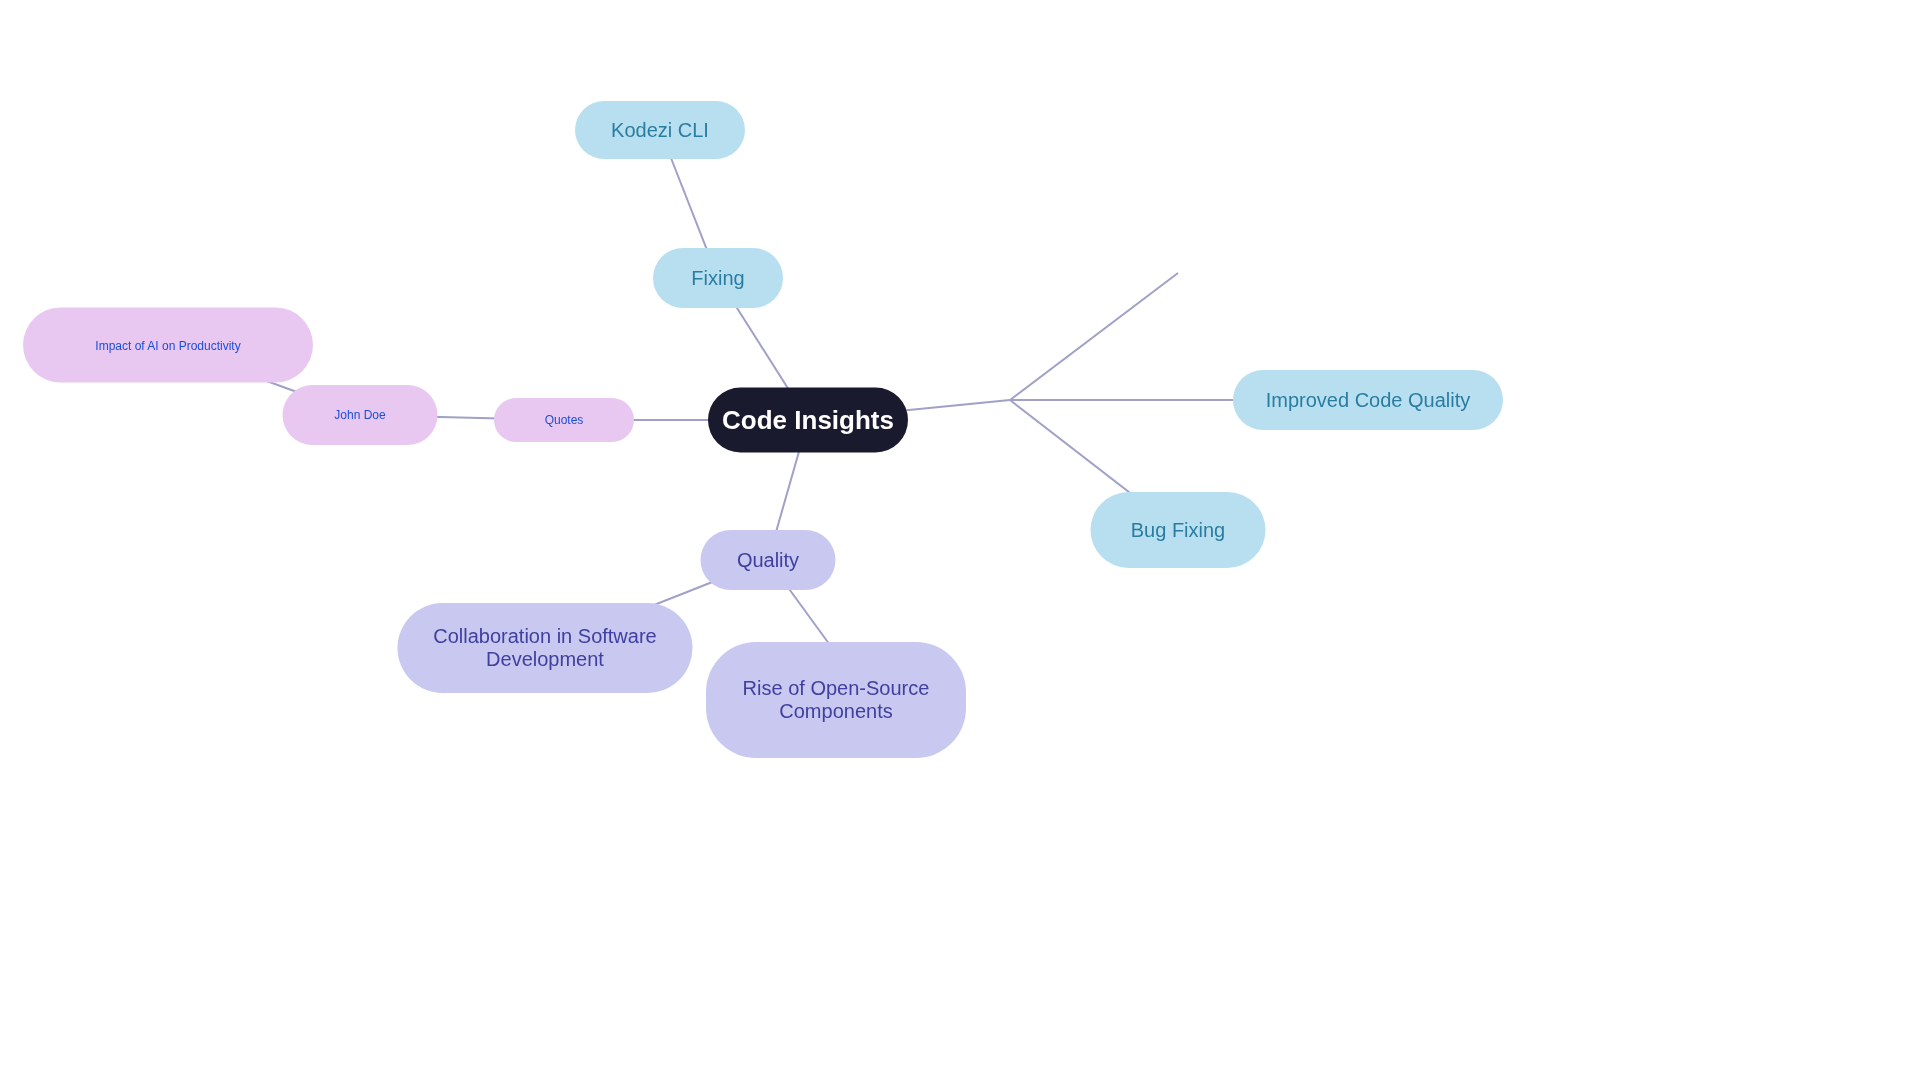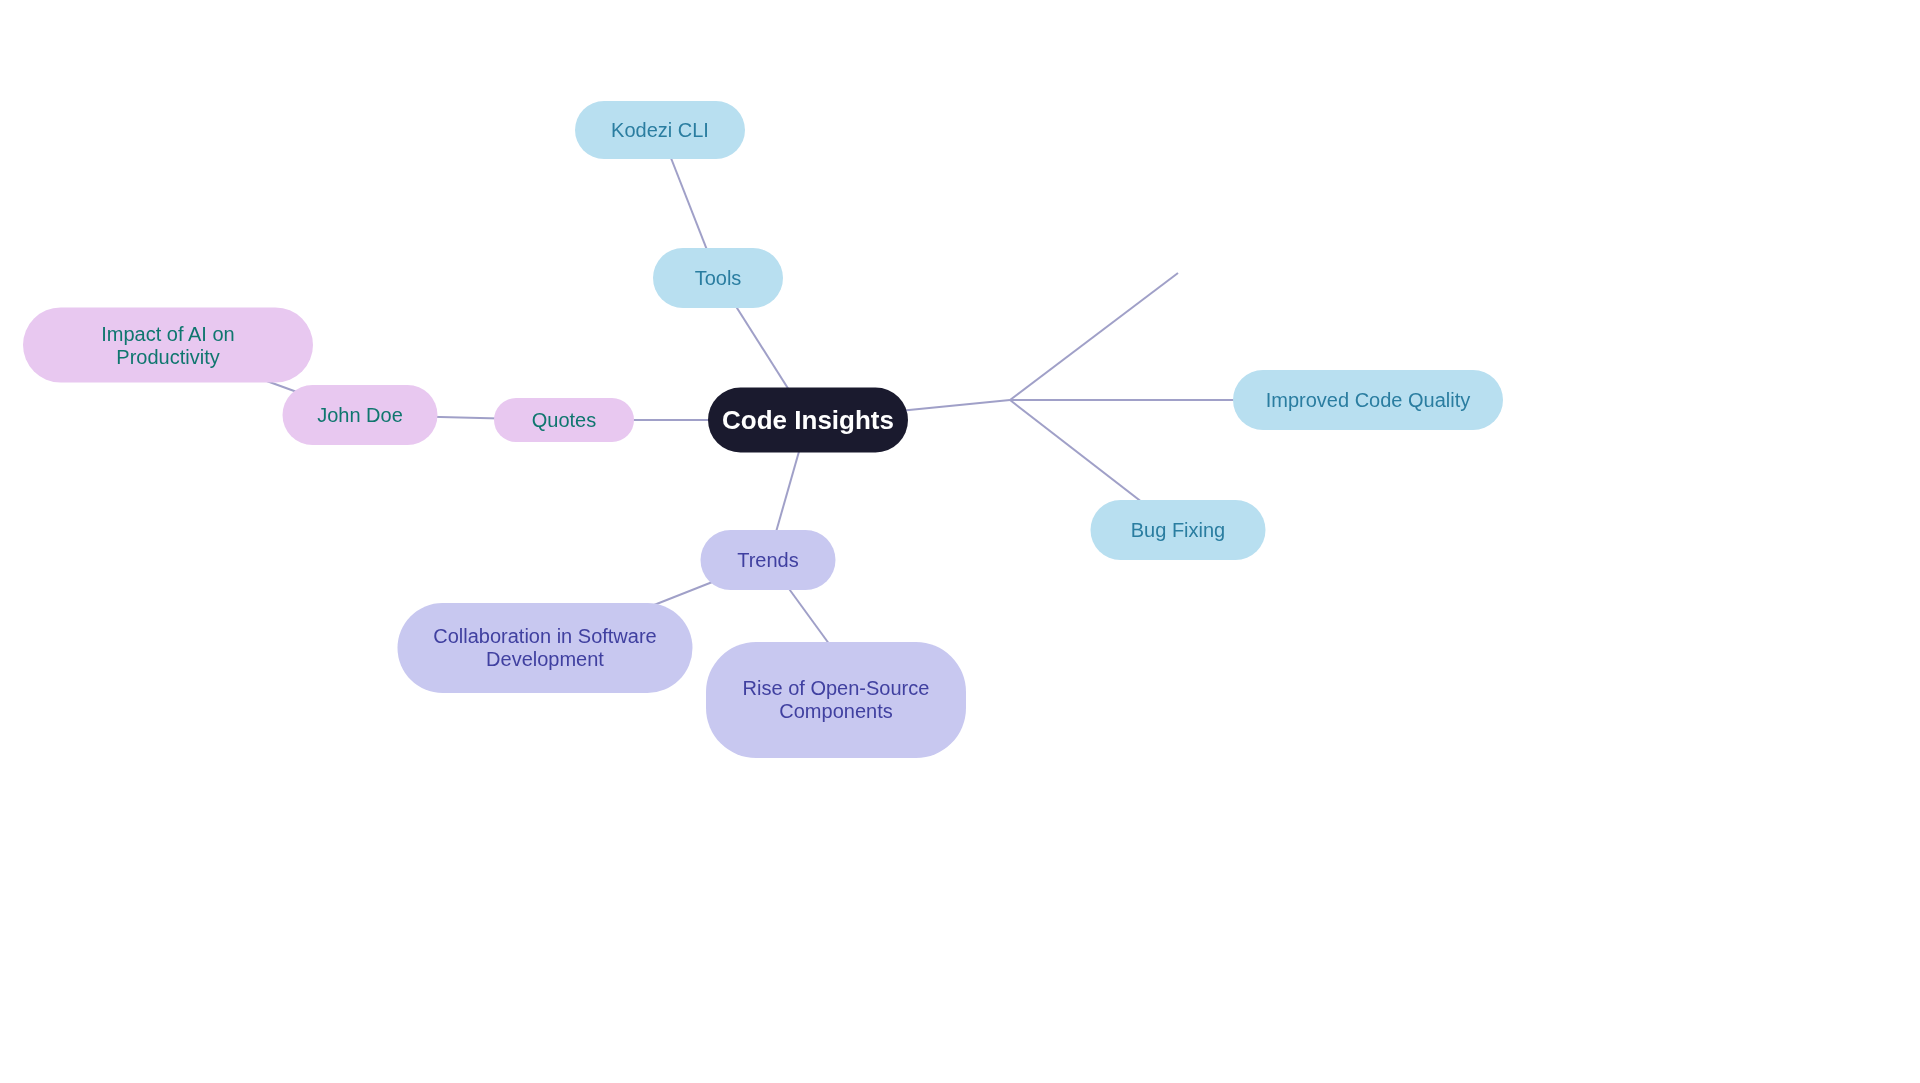--- a/index.html
+++ b/index.html
@@ -45,23 +45,23 @@
     .node-blue {
       background: #b8dff0;
       color: #2a7da0;
       border: none;
       font-size: 20px;
       font-weight: 500;
       padding: 20px 24px;
     }
     .node-purple {
       background: #e8c8f0;
-      color: #0f766e;
+      color: #1d4ed8;
       border: none;
-      font-size: 20px;
+      font-size: 12px;
       font-weight: 500;
       padding: 18px 24px;
     }
     .node-lavender {
       background: #c8c8f0;
       color: #4040a0;
       border: none;
       font-size: 20px;
       font-weight: 500;
       padding: 14px 24px;
@@ -79,23 +79,23 @@
       <line x1="360" y1="415" x2="168" y2="345" stroke="#a0a0c8" stroke-width="2"></line>
       <line x1="808" y1="420" x2="1010" y2="400" stroke="#a0a0c8" stroke-width="2"></line>
       <line x1="1010" y1="400" x2="1178" y2="273" stroke="#a0a0c8" stroke-width="2"></line>
       <line x1="1010" y1="400" x2="1368" y2="400" stroke="#a0a0c8" stroke-width="2"></line>
       <line x1="1010" y1="400" x2="1178" y2="530" stroke="#a0a0c8" stroke-width="2"></line>
       <line x1="808" y1="420" x2="768" y2="560" stroke="#a0a0c8" stroke-width="2"></line>
       <line x1="768" y1="560" x2="545" y2="648" stroke="#a0a0c8" stroke-width="2"></line>
       <line x1="768" y1="560" x2="870" y2="700" stroke="#a0a0c8" stroke-width="2"></line>
     </svg>
 <div class="node node-center" style="left: 808px; top: 420px;">Code Insights</div>
-    <div class="node node-blue" style="left: 718px; top: 278px; width: 130px; height: 60px;">Tools</div>
+    <div class="node node-blue" style="left: 718px; top: 278px; width: 130px; height: 60px;">Fixing</div>
     <div class="node node-blue" style="left: 660px; top: 130px; width: 170px; height: 58px;">Kodezi CLI</div>
     <div class="node node-purple" style="left: 564px; top: 420px; width: 140px; height: 44px;">Quotes</div>
     <div class="node node-purple" style="left: 360px; top: 415px; width: 155px; height: 60px;">John Doe</div>
     <div class="node node-purple" style="left: 168px; top: 345px; width: 290px; height: 75px;">Impact of AI on Productivity</div>
     <div class="node node-blue" style="left: 1368px; top: 400px; width: 270px; height: 60px;">Improved Code Quality</div>
-    <div class="node node-blue" style="left: 1178px; top: 530px; width: 175px; height: 60px;">Bug Fixing</div>
-    <div class="node node-lavender" style="left: 768px; top: 560px; width: 135px; height: 60px;">Trends</div>
+    <div class="node node-blue" style="left: 1178px; top: 530px; width: 175px; height: 76px;">Bug Fixing</div>
+    <div class="node node-lavender" style="left: 768px; top: 560px; width: 135px; height: 60px;">Quality</div>
     <div class="node node-lavender" style="left: 545px; top: 648px; width: 295px; height: 90px; text-align: center;">Collaboration in Software Development</div>
     <div class="node node-lavender" style="left: 836px; top: 700px; width: 260px; height: 116px;">Rise of Open-Source Components</div>
   </div>
 
 </body></html>

